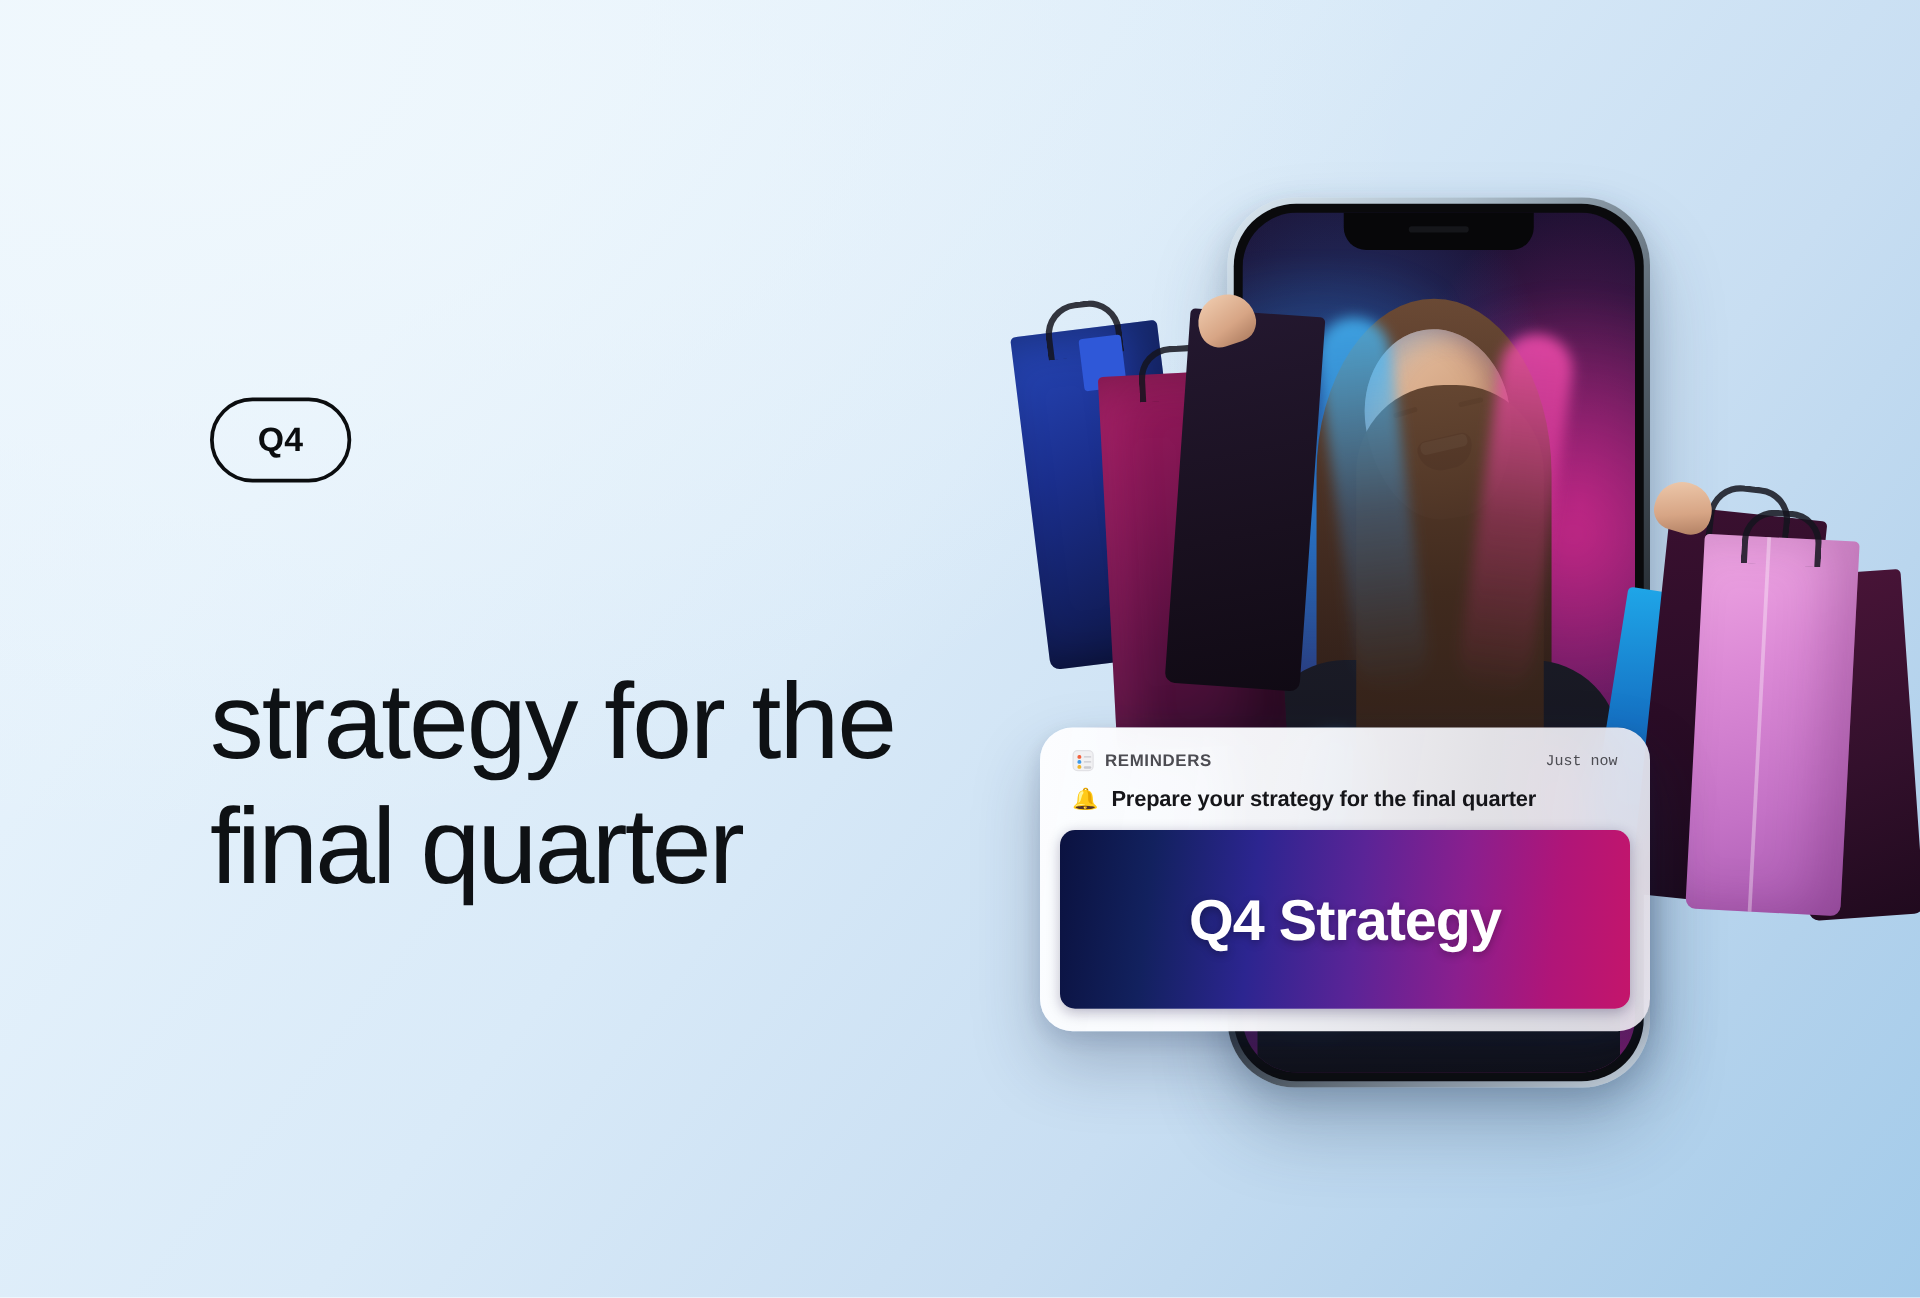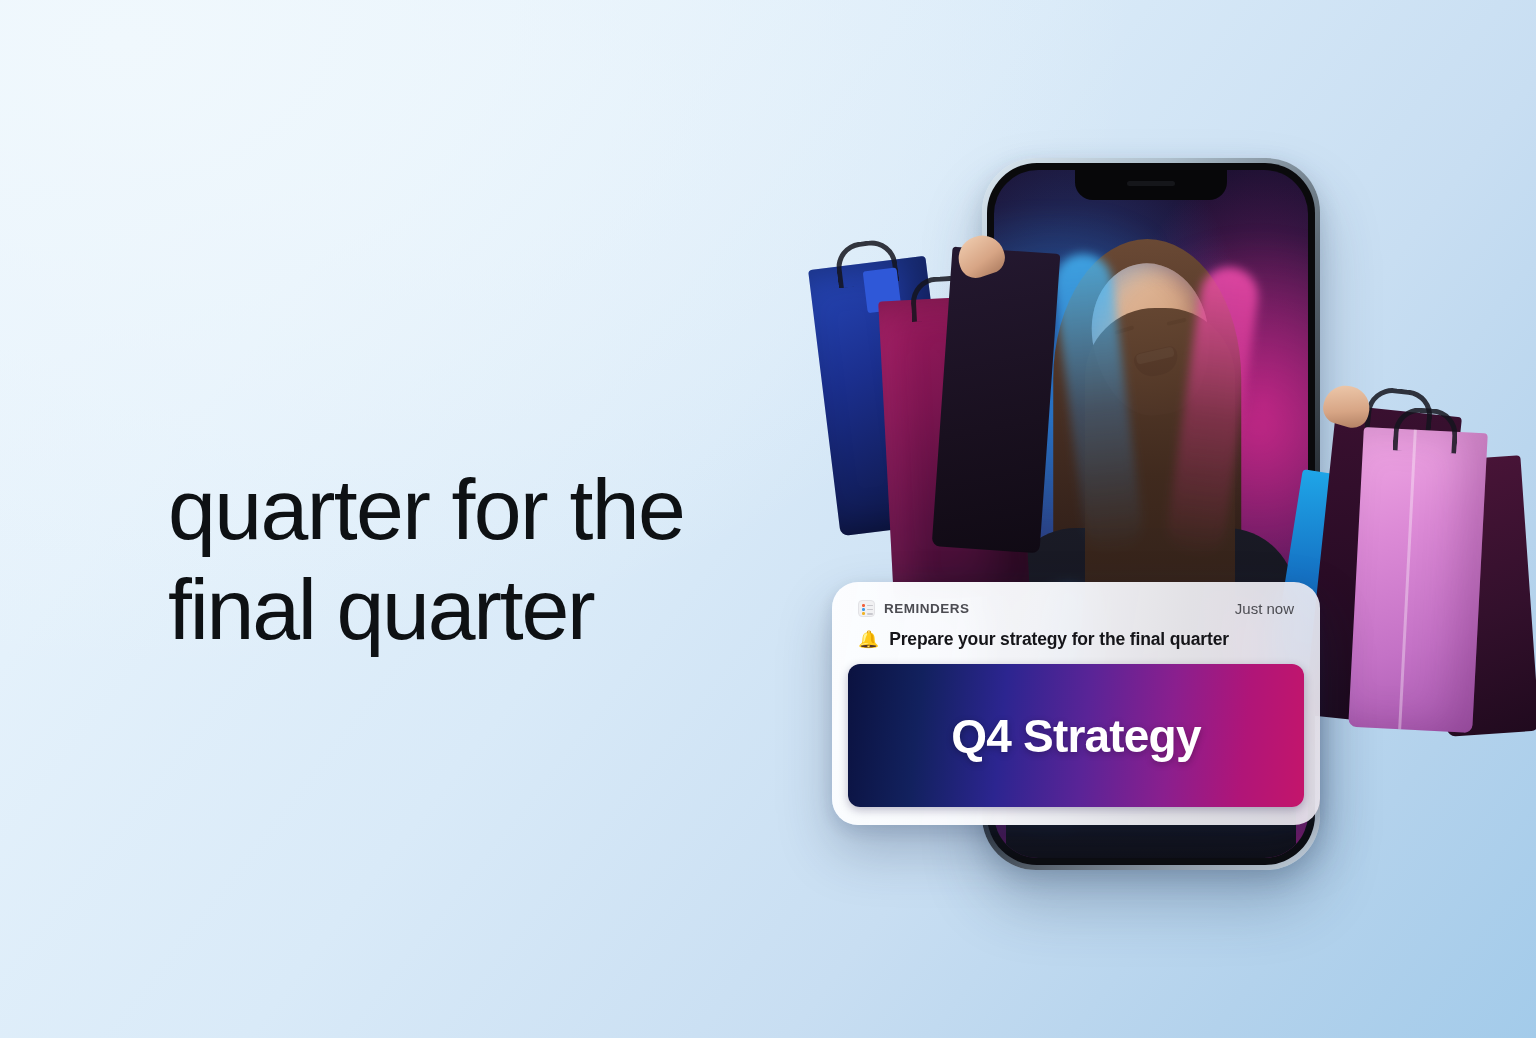--- a/index.html
+++ b/index.html
@@ -396,22 +396,23 @@
 
   .rem-label {
     margin-left: 9px;
     font-size: 13.5px;
     letter-spacing: 0.5px;
     color: #4c4c52;
     font-weight: 700;
   }
   .notif-time {
     margin-left: auto;
-    font-size: 15px;
+    font-size: 12px;
     color: #4c4c52;
+    font-family: Liberation Mono, monospace;
   }
 
   .notif-title-row {
     display: flex;
     align-items: center;
     padding: 12px 10px 0 10px;
   }
   .bell-icon {
     font-size: 17px;
     line-height: 1;
@@ -450,24 +451,25 @@
     letter-spacing: -0.8px;
     text-shadow: 0 2px 7px rgba(0,0,0,0.28);
   }
 </style>
 </head>
 <body>
 
 <div class="stage">
 
   <div class="copy">
+    <div class="badge-pill">Q4</div>
 
     <h1 class="headline">
       <br>
-      <span class="hl-light">quarter for the</span><br>
+      <span class="hl-light">strategy for the</span><br>
       <span class="hl-bold">final quarter</span>
     </h1>
   </div>
 
   <div class="phone-wrap">
 
     <div class="bag bag-l-blue">
       <span class="bag-handle"></span>
       <span class="tab"></span>
     </div>

